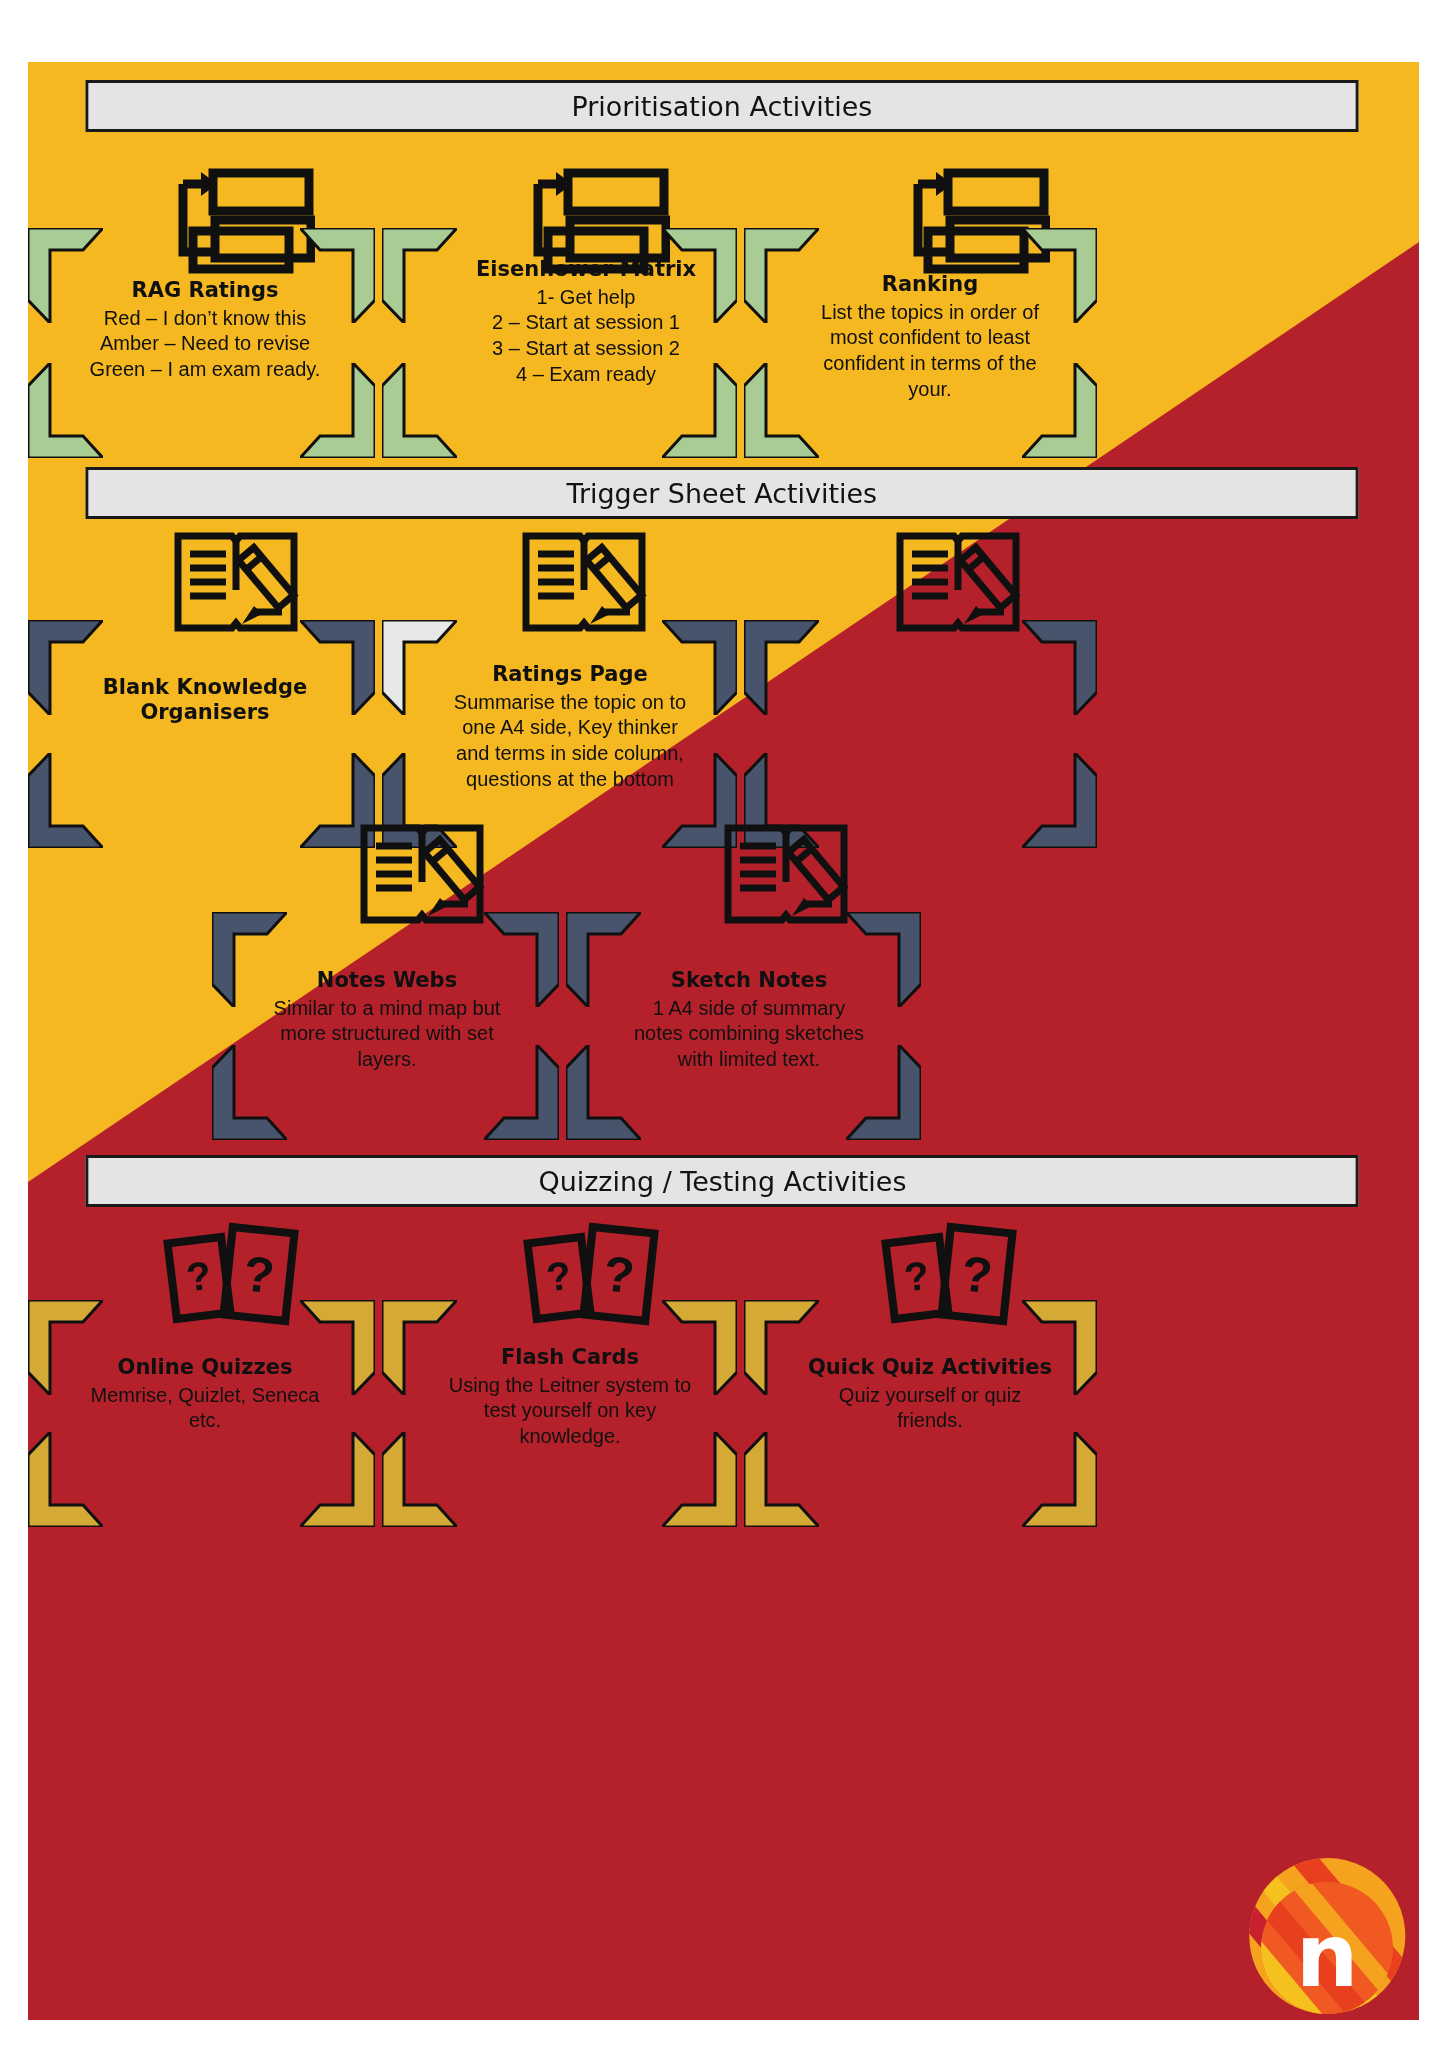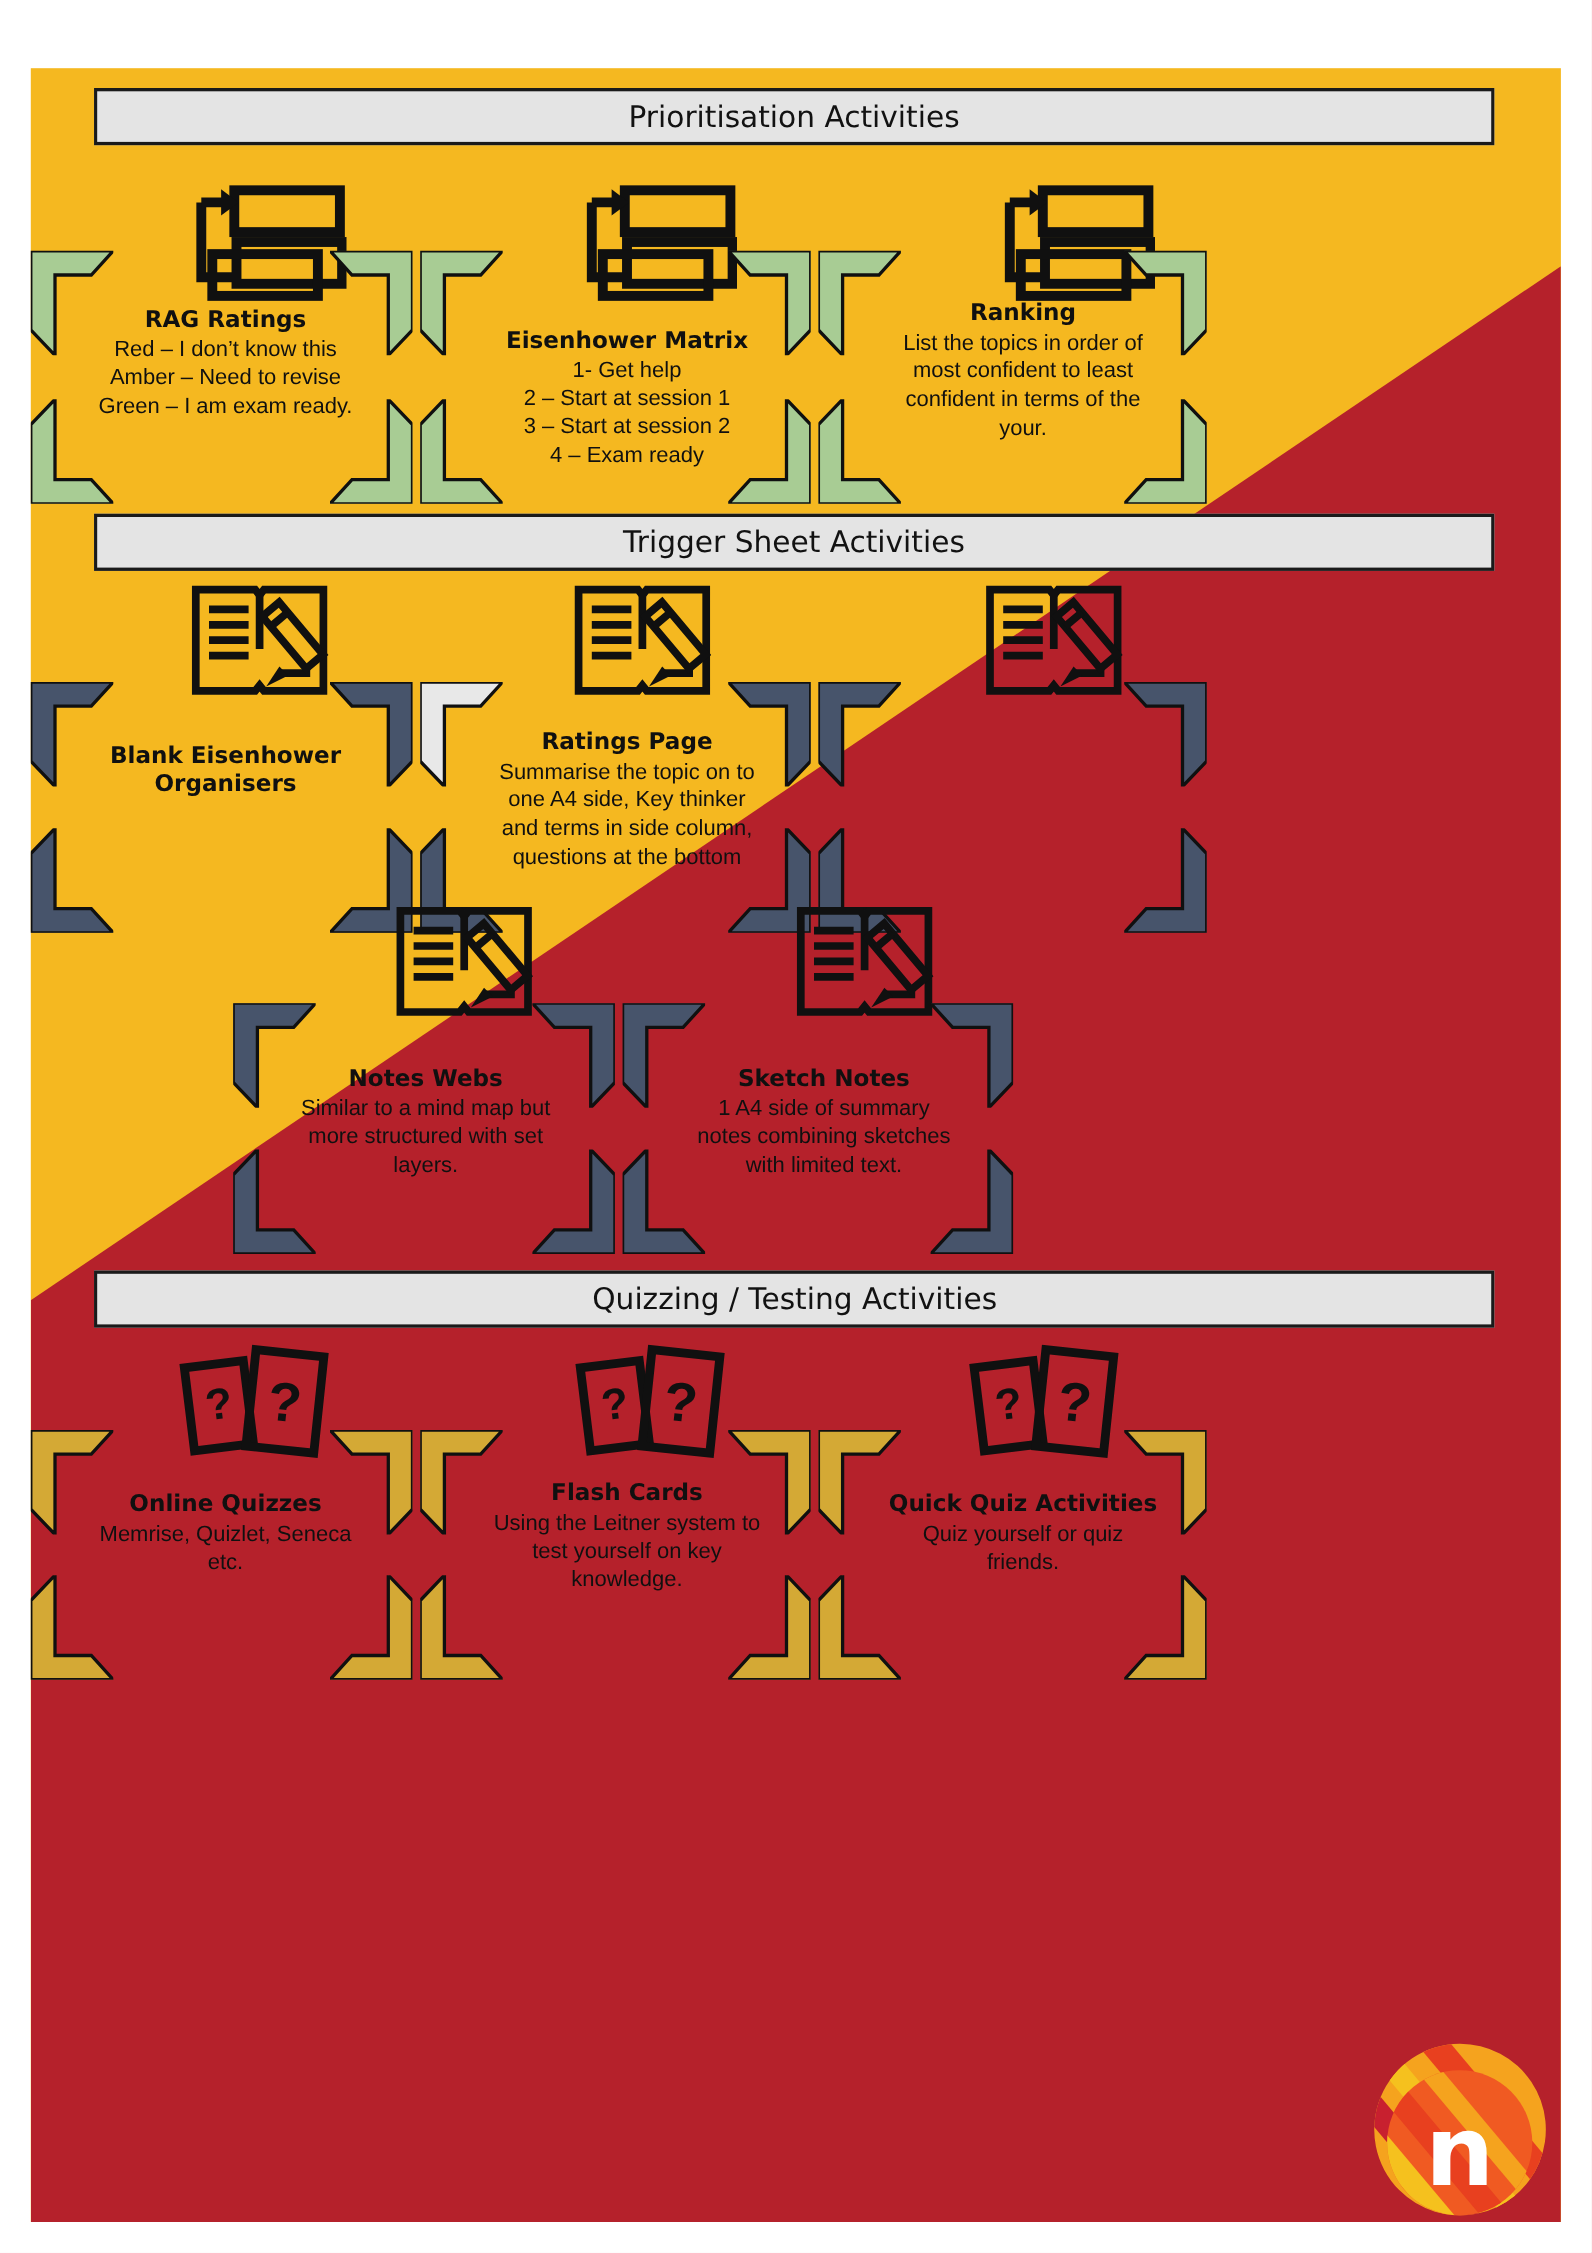--- a/index.html
+++ b/index.html
@@ -205,21 +205,21 @@
 
   <div class="card" style="left:40px;top:278px;width:330px;">
     <div class="ctitle">RAG Ratings</div>
     <div class="cbody">
       <div>Red – I don’t know this</div>
       <div>Amber – Need to revise</div>
       <div>Green – I am exam ready.</div>
     </div>
   </div>
 
-  <div class="card" style="left:400px;top:257px;width:340px;margin-top:40px;">
+  <div class="card" style="left:416px;top:257px;width:340px;">
     <div class="ctitle">Eisenhower Matrix</div>
     <div class="cbody">
       <div>1- Get help</div>
       <div>2 – Start at session 1</div>
       <div>3 – Start at session 2</div>
       <div>4 – Exam ready</div>
     </div>
   </div>
 
   <div class="card" style="left:760px;top:272px;width:340px;">
@@ -335,21 +335,21 @@
       </svg>
   </div>
   <div class="bk" style="left:1022px;top:753px;">
     <svg width="75" height="95" viewBox="0 0 75 95">
         <polygon points="75,23 53,0 53,73 20,73 0,95 75,95" fill="#47546B" stroke="#101010" stroke-width="3"></polygon>
       </svg>
   </div>
 
   <div class="card" style="left:40px;top:675px;width:330px;">
     <div class="ctitle">
-      <div>Blank Eisenhower</div>
+      <div>Blank Knowledge</div>
       <div>Organisers</div>
     </div>
   </div>
 
   <div class="card" style="left:400px;top:662px;width:340px;">
     <div class="ctitle">Ratings Page</div>
     <div class="cbody">
       <div>Summarise the topic on to</div>
       <div>one A4 side, Key thinker</div>
       <div>and terms in side column,</div>

